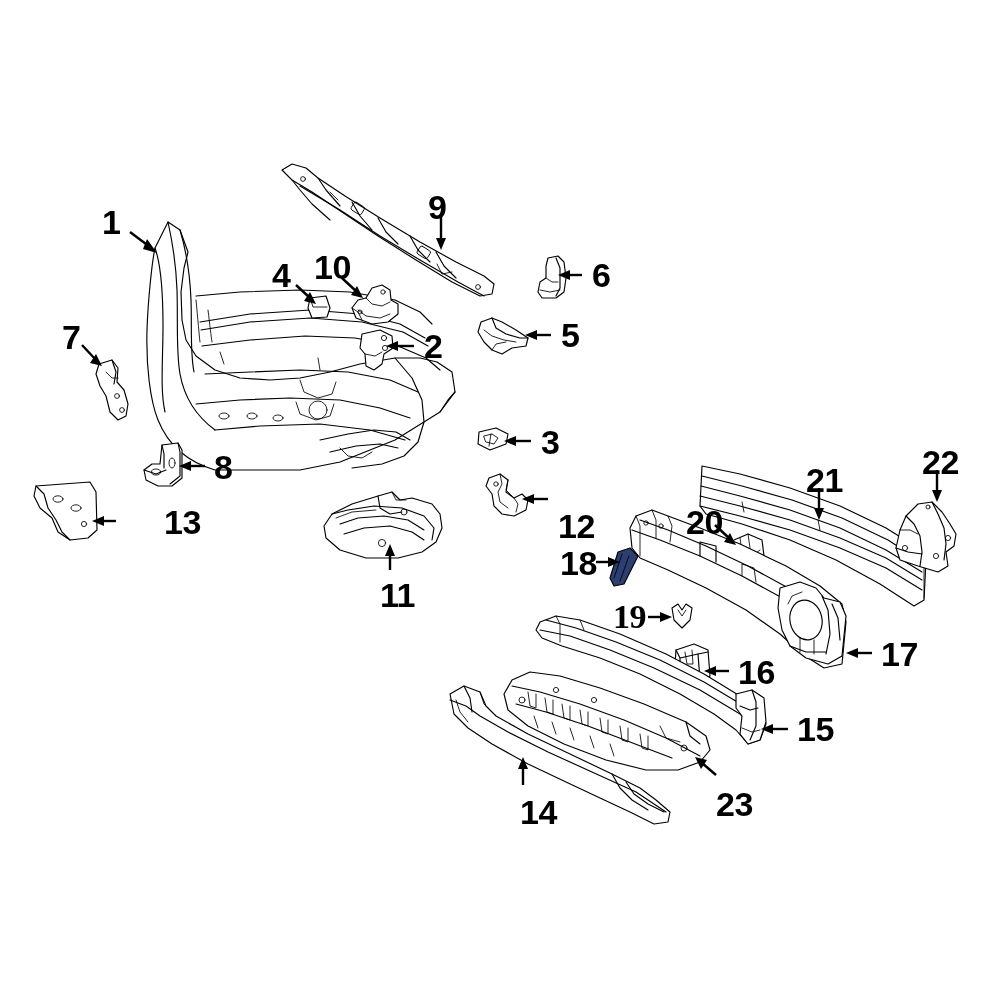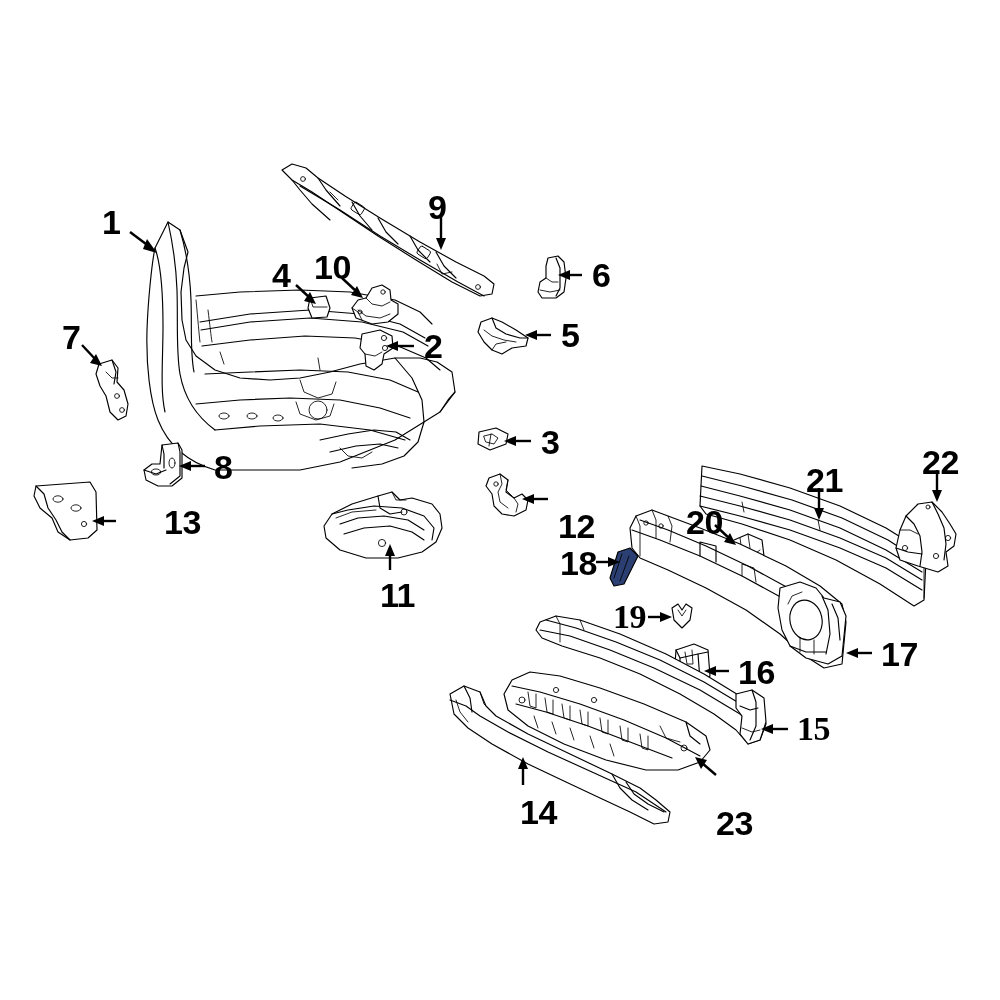--- a/index.html
+++ b/index.html
@@ -426,23 +426,23 @@
   <div class="callout-label" style="left:561px; top:318px;">5</div>
   <div class="callout-label" style="left:592px; top:258px;">6</div>
   <div class="callout-label" style="left:62px;  top:320px;">7</div>
   <div class="callout-label" style="left:214px; top:450px;">8</div>
   <div class="callout-label" style="left:428px; top:190px;">9</div>
   <div class="callout-label" style="left:314px; top:250px;">10</div>
   <div class="callout-label" style="left:374px; top:578px;margin-left:6px;">11</div>
   <div class="callout-label" style="left:558px; top:482px;margin-top:27px;">12</div>
   <div class="callout-label" style="left:124px; top:505px;margin-left:40px;">13</div>
   <div class="callout-label" style="left:507px; top:795px;margin-left:13px;">14</div>
-  <div class="callout-label" style="left:797px; top:712px;font-family:Liberation Serif, serif;">15</div>
+  <div class="callout-label" style="left:797px; top:712px;">15</div>
   <div class="callout-label" style="left:738px; top:655px;">16</div>
   <div class="callout-label" style="left:881px; top:637px;">17</div>
   <div class="callout-label" style="left:560px; top:546px;text-align:right;">18</div>
   <div class="callout-label" style="left:613px; top:600px;font-family:Liberation Serif, serif;">19</div>
   <div class="callout-label" style="left:686px; top:505px;text-align:right;">20</div>
   <div class="callout-label" style="left:806px; top:463px;">21</div>
   <div class="callout-label" style="left:922px; top:445px;">22</div>
-  <div class="callout-label" style="left:716px; top:806px;">23</div>
+  <div class="callout-label" style="left:716px; top:787px;">23</div>
 
 </div>
 
 </body></html>

